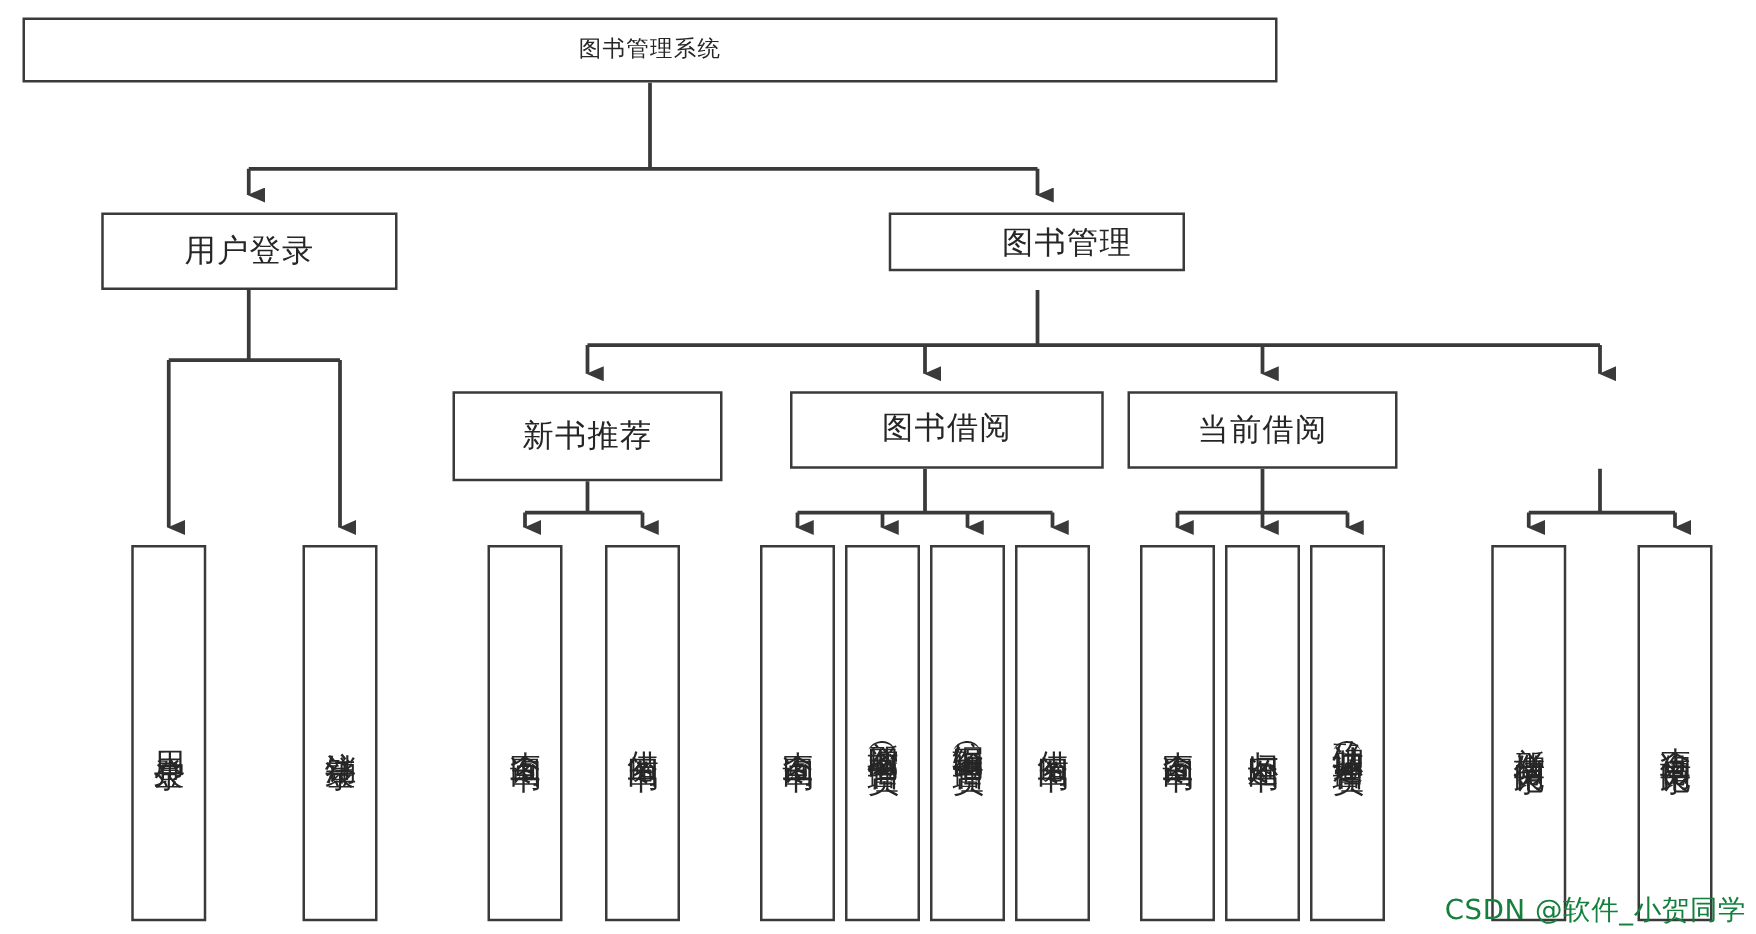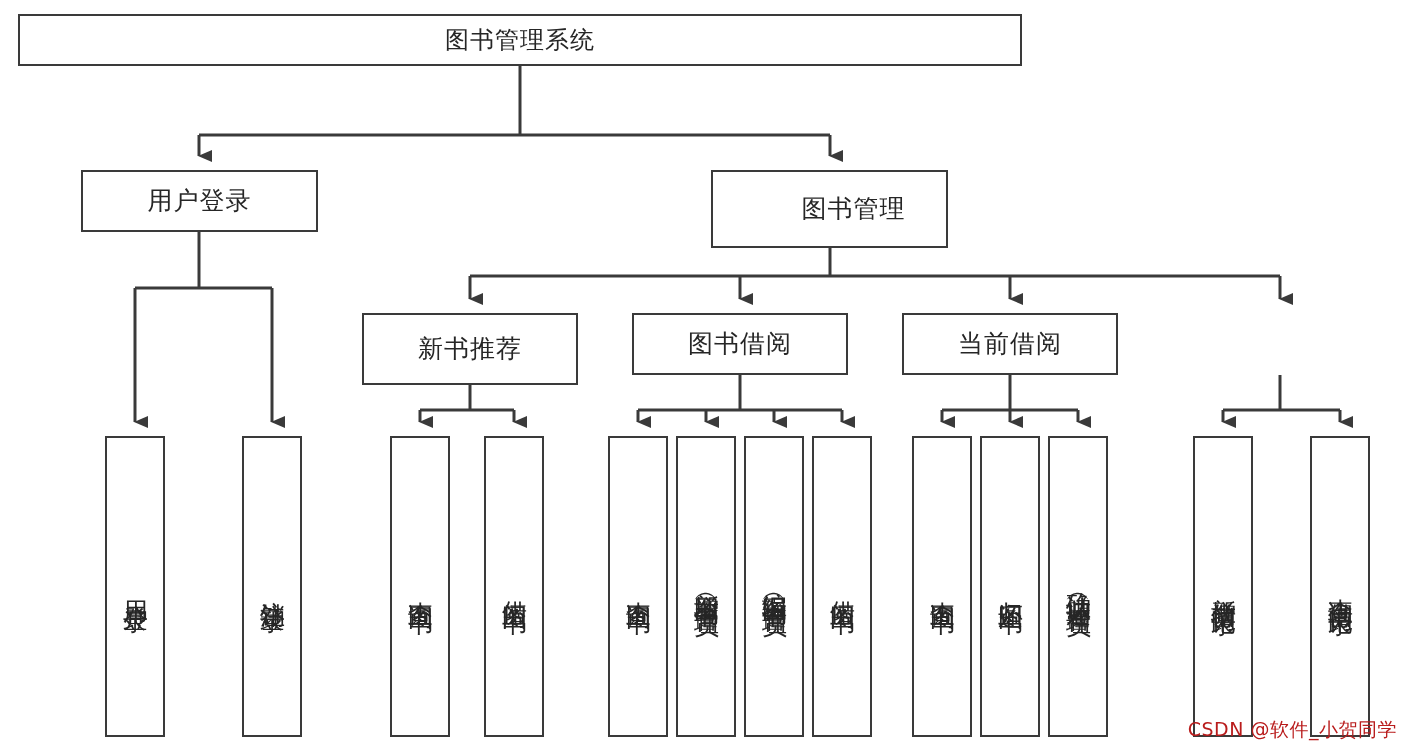--- a/index.html
+++ b/index.html
@@ -34,41 +34,41 @@
     align-items: center;
     justify-content: center;
     color: #262626;
   }
   .node.horiz {
     font-size: 25px;
     letter-spacing: 1px;
     line-height: 1.1;
   }
   .node.root {
-    font-size: 24px;
+    font-size: 18px;
   }
   .node.leaf {
     font-size: 25px;
     line-height: 1.12;
     padding: 4px 0;
   }
   .leaf .vtext {
     writing-mode: vertical-rl;
     text-orientation: upright;
     -webkit-writing-mode: vertical-rl;
     letter-spacing: 3px;
     white-space: nowrap;
     display: block;
   }
   .watermark {
     position: absolute;
     right: 8px;
     bottom: 4px;
-    font-size: 19px;
-    color: #b91c1c;
+    font-size: 22px;
+    color: #15803d;
     letter-spacing: 0.5px;
     white-space: nowrap;
   }
 </style>
 </head>
 <body>
 
 <div id="canvas">
 
   <svg id="wires" viewBox="0 0 1405 747" xmlns="http://www.w3.org/2000/svg">
@@ -117,24 +117,24 @@
       <path d="M 1280 375 L 1280 410"></path>
       <path d="M 1223 410 L 1340 410"></path>
       <path d="M 1223 410 L 1223 422" marker-end="url(#arrow)"></path>
       <path d="M 1340 410 L 1340 422" marker-end="url(#arrow)"></path>
     </g>
   </svg>
 
   <div class="node root horiz" id="n-root" style="left: 18px; top: 14px; width: 1004px; height: 52px;">图书管理系统</div>
 
   <div class="node horiz" id="n-l2-0" style="left: 81px; top: 170px; width: 237px; height: 62px;">用户登录</div>
-  <div class="node horiz" id="n-l2-1" style="left: 711px; top: 170px; width: 237px; height: 78px; padding-left: 48px;">图书管理</div>
+  <div class="node horiz" id="n-l2-1" style="left: 711px; top: 170px; width: 237px; height: 47px; padding-left: 48px;">图书管理</div>
 
   <div class="node horiz" id="n-l3-0" style="left: 362px; top: 313px; width: 216px; height: 72px;">新书推荐</div>
-  <div class="node horiz" id="n-l3-1" style="left: 632px; top: 313px; width: 216px; height: 62px;">图书借阅</div>
+  <div class="node horiz" id="n-l3-1" style="left: 632px; top: 313px; width: 251px; height: 62px; font-family: Liberation Mono, monospace;">图书借阅</div>
   <div class="node horiz" id="n-l3-2" style="left: 902px; top: 313px; width: 216px; height: 62px;">当前借阅</div>
 
   <div class="node leaf" id="n-lf-0" style="left: 105px; top: 436px; width: 60px; height: 301px;">
     <span class="vtext">用户登录</span>
   </div>
   <div class="node leaf" id="n-lf-1" style="left: 242px; top: 436px; width: 60px; height: 301px;">
     <span class="vtext">注销登录</span>
   </div>
   <div class="node leaf" id="n-lf-2" style="left: 390px; top: 436px; width: 60px; height: 301px;">
     <span class="vtext">查询图书</span>

